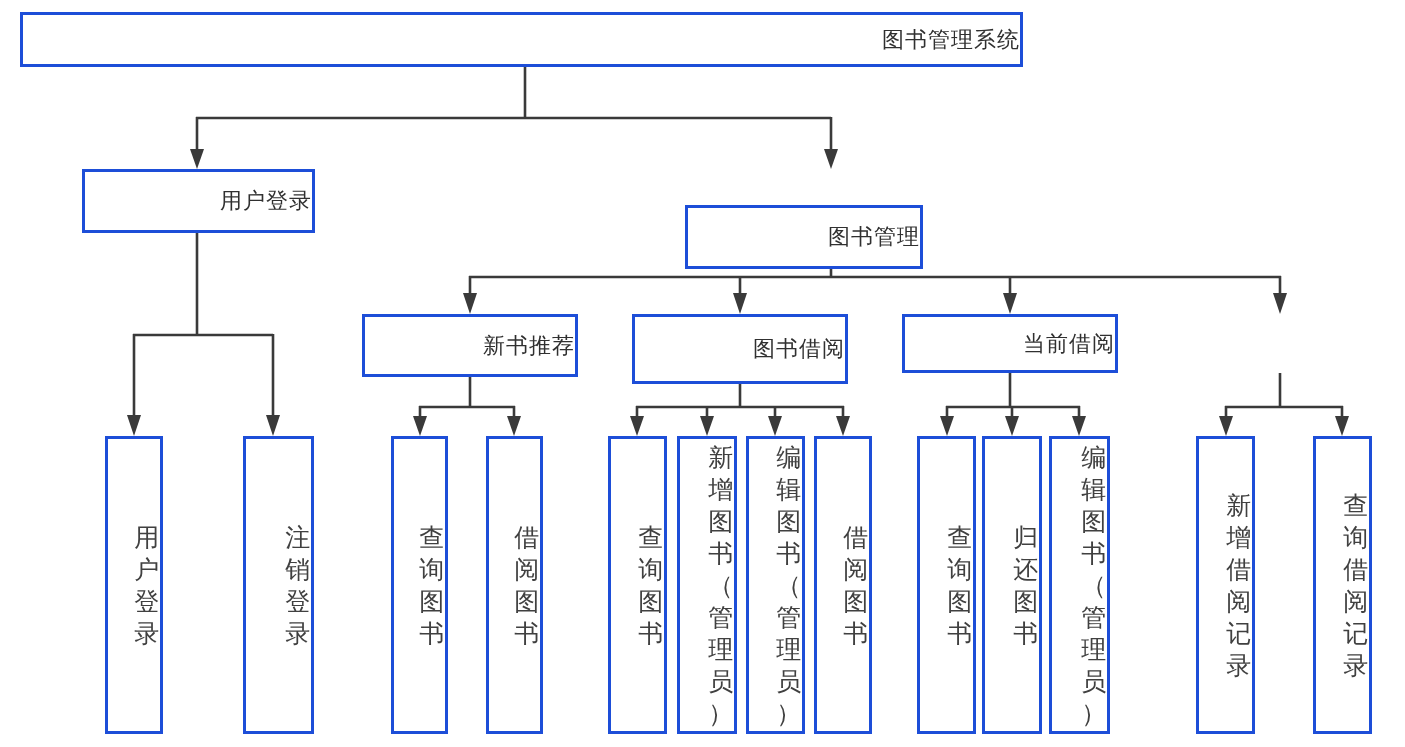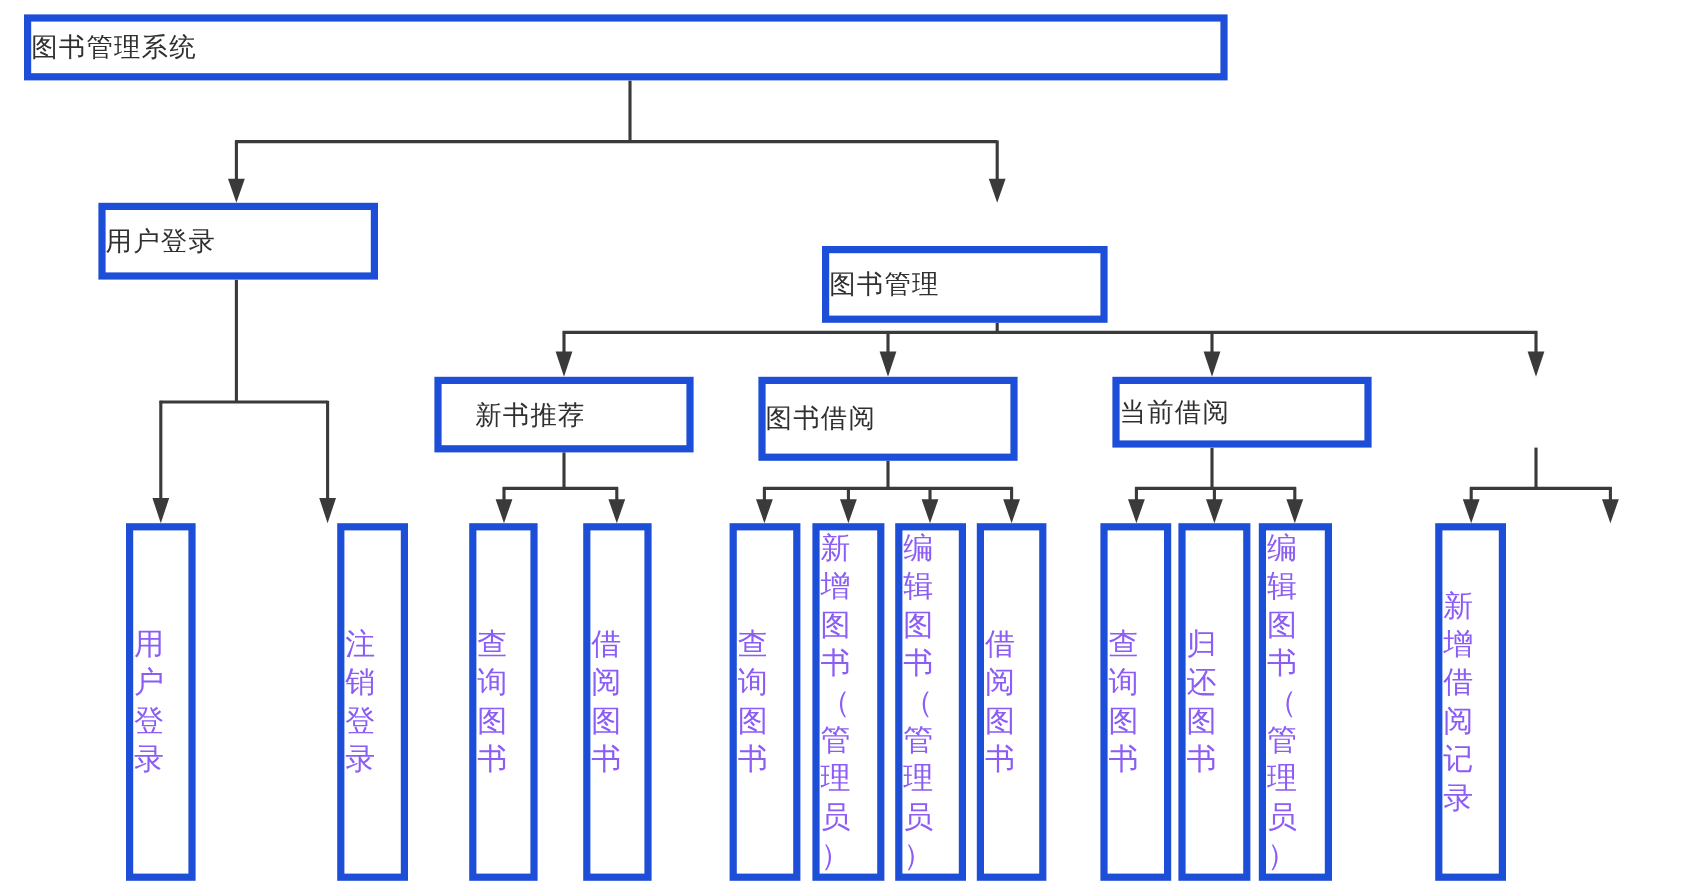--- a/index.html
+++ b/index.html
@@ -25,46 +25,46 @@
   .connectors line {
     stroke: #3a3a3a;
     stroke-width: 2.6;
   }
   .connectors polygon {
     fill: #3a3a3a;
   }
   .node {
     position: absolute;
     box-sizing: border-box;
-    border: 6px solid #1d4ed8;
+    border: 3px solid #1d4ed8;
     background: #ffffff;
     display: flex;
     align-items: center;
-    justify-content: flex-start;
+    justify-content: flex-end;
     color: #303030;
   }
   .node.h {
     font-size: 22px;
     letter-spacing: 1px;
     white-space: nowrap;
   }
   .node.v {
     width: 58px;
     top: 436px;
     height: 298px;
   }
   .node.v .vtext {
     display: block;
     width: 1.06em;
     font-size: 25px;
     line-height: 32px;
     text-align: center;
     word-break: break-all;
     line-break: anywhere;
-    color: #8b5cf6;
+    color: #404040;
   }
   .watermark {
     position: absolute;
     left: 1150px;
     top: 711px;
     width: 255px;
     font-size: 21px;
     color: #bcbcbc;
     white-space: nowrap;
     letter-spacing: 0.5px;
@@ -161,28 +161,28 @@
   <div class="node h" style="left:685px; top:169px; width:238px; height:64px;margin-top:36px;">
     <span>图书管理</span>
   </div>
 
   <div class="node h" style="left:362px; top:314px; width:216px; height:63px;padding-left:28px;">
     <span>新书推荐</span>
   </div>
   <div class="node h" style="left:632px; top:314px; width:216px; height:70px;">
     <span>图书借阅</span>
   </div>
-  <div class="node h" style="left:902px; top:314px; width:216px; height:59px;margin-left:25px;">
+  <div class="node h" style="left:902px; top:314px; width:216px; height:59px;">
     <span>当前借阅</span>
   </div>
 
   <div class="node v" style="left:105px;">
     <span class="vtext">用户登录</span>
   </div>
-  <div class="node v" style="left:243px; width:59px;margin-left:38px;">
+  <div class="node v" style="left:243px; width:71px;">
     <span class="vtext">注销登录</span>
   </div>
 
   <div class="node v" style="left:391px; width:57px;">
     <span class="vtext">查询图书</span>
   </div>
   <div class="node v" style="left:486px; width:57px;">
     <span class="vtext">借阅图书</span>
   </div>
 
@@ -205,15 +205,18 @@
   <div class="node v" style="left:982px; width:60px;">
     <span class="vtext">归还图书</span>
   </div>
   <div class="node v" style="left:1049px; width:61px;">
     <span class="vtext">编辑图书（管理员）</span>
   </div>
 
   <div class="node v" style="left:1196px; width:59px;">
     <span class="vtext">新增借阅记录</span>
   </div>
+  <div class="node v" style="left:1313px; width:59px;">
+    <span class="vtext">查询借阅记录</span>
+  </div>
 
 
 </div>
 
 </body></html>

